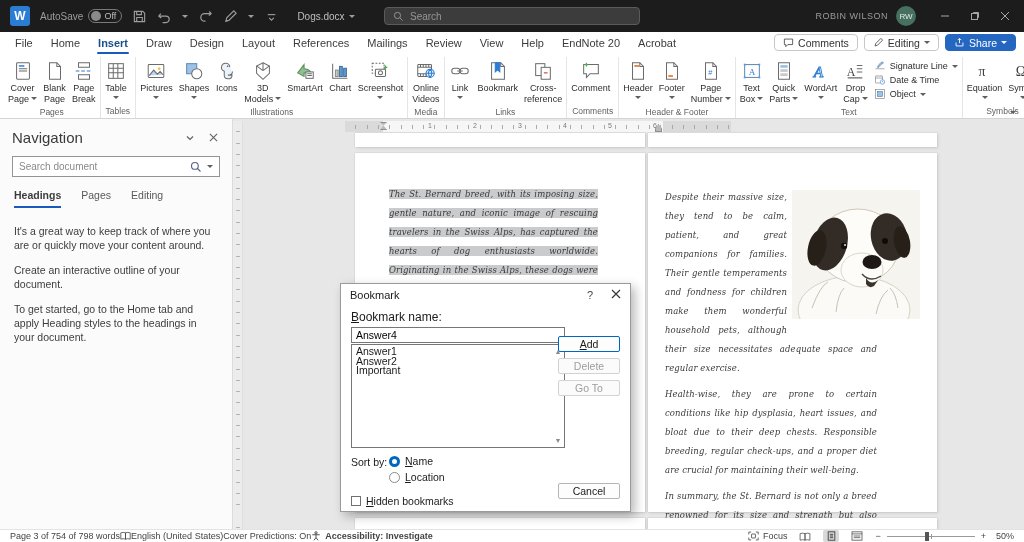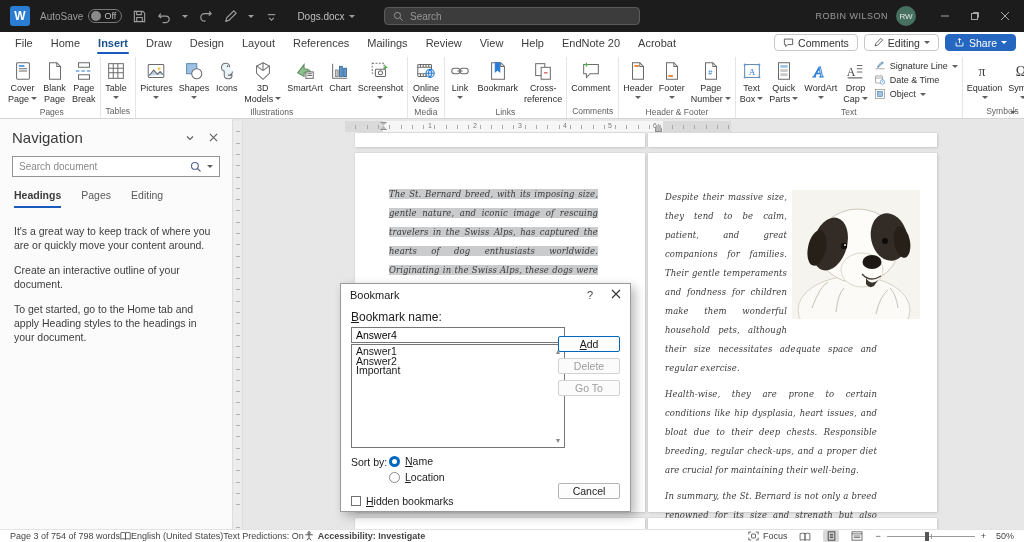--- a/index.html
+++ b/index.html
@@ -792,21 +792,21 @@
   <div class="statusbar">
     <span class="sb-item">Page 3 of 7</span>
     <span class="sb-item">54 of 798 words</span>
     <span class="sb-item">
       <svg width="11" height="10" viewBox="0 0 14 12" fill="none" stroke="#444" stroke-width="1">
           <path d="M1 2q3-1.2 6 0v8q-3-1.2-6 0z"></path>
           <path d="M13 2q-3-1.2-6 0v8q3-1.2 6 0z"></path>
         </svg>
     </span>
     <span class="sb-item">English (United States)</span>
-    <span class="sb-item">Text Predictions: On</span>
+    <span class="sb-item">Cover Predictions: On</span>
     <span class="sb-item">
       <svg width="10" height="10" viewBox="0 0 12 12" fill="none" stroke="#333" stroke-width="1">
           <circle cx="6" cy="2.2" r="1.4"></circle>
           <path d="M1.5 4.5h9M6 4.5v3.5M6 8l-2.5 3.2M6 8l2.5 3.2"></path>
         </svg>
       <span class="sb-bold">Accessibility: Investigate</span>
     </span>
     <span class="sb-right">
       <span class="sb-item">
         <svg width="11" height="10" viewBox="0 0 14 12" fill="none" stroke="#444" stroke-width="1">

